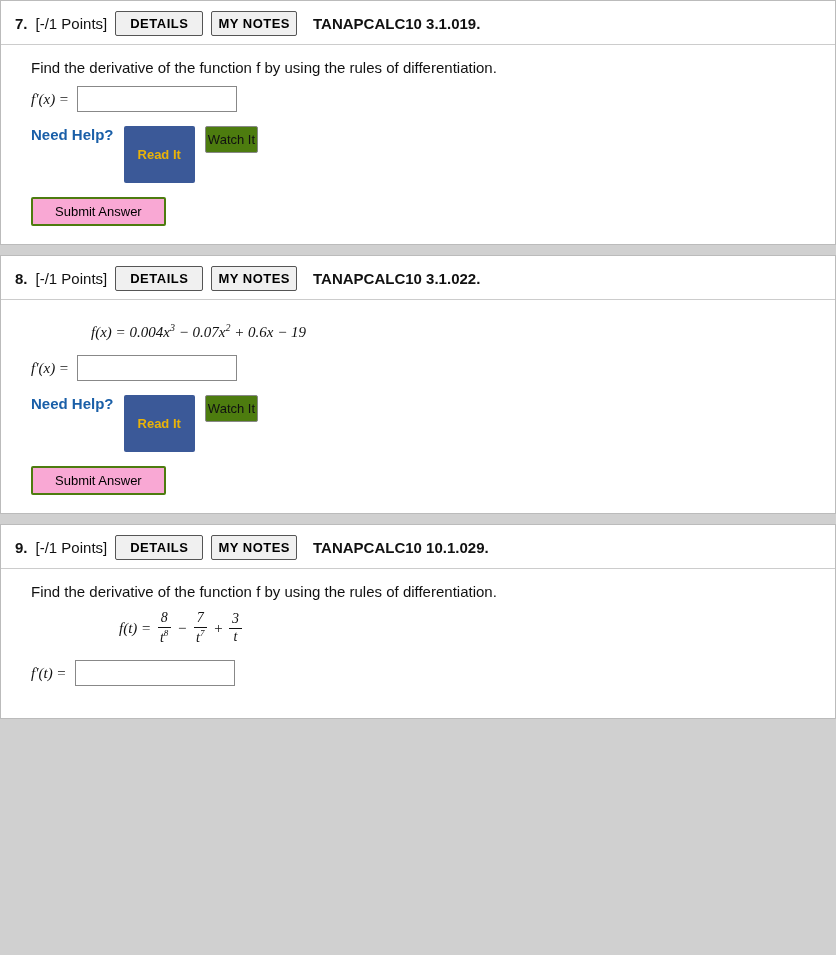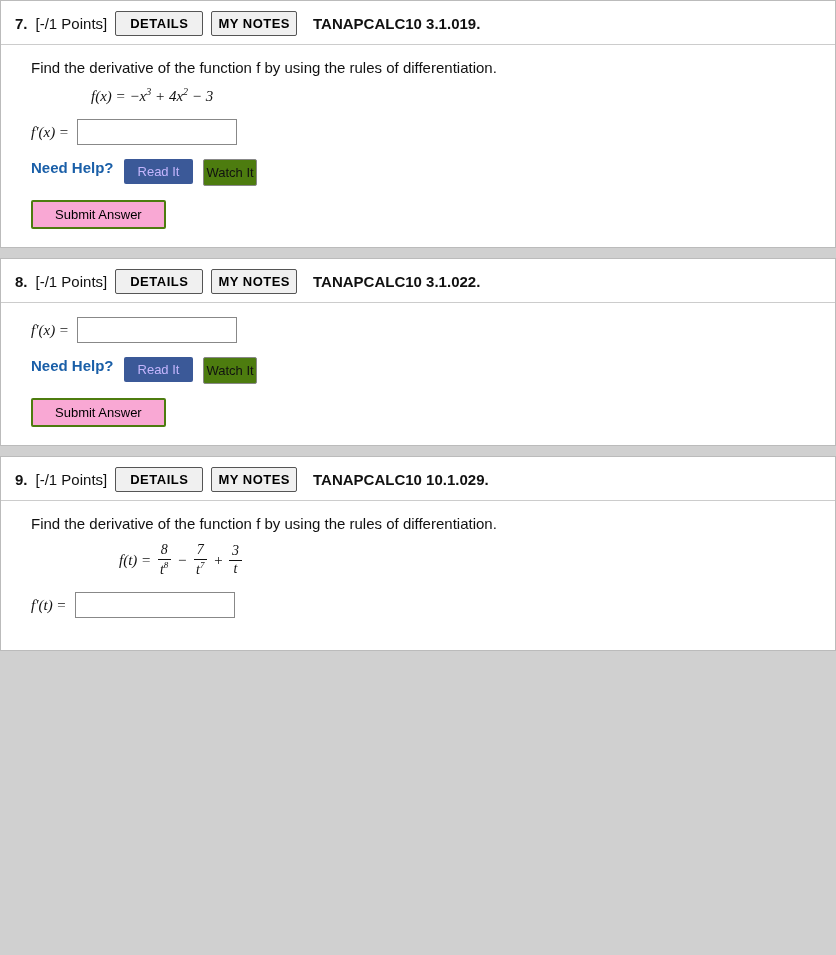--- a/index.html
+++ b/index.html
@@ -99,27 +99,27 @@
       gap: 10px;
       margin-bottom: 14px;
     }
     .need-help-label {
       font-weight: bold;
       font-size: 15px;
       color: #1a5fa8;
     }
     .btn-read-it {
       background: #3b5998;
-      color: #c4b5fd;
+      color: #eab308;
       border: none;
-      padding: 5px 14px;
-      font-size: 13px;
-      cursor: pointer;
-      border-radius: 2px;
-      font-weight: normal;
+      padding: 21px 14px;
+      font-size: 13px;
+      cursor: pointer;
+      border-radius: 2px;
+      font-weight: bold;
     }
     .btn-watch-it {
       background: #4d7c0f;
       color: #111;
       border: 1px solid #888;
       padding: 5px 2px;
       font-size: 13px;
       cursor: pointer;
       border-radius: 2px;
     }
@@ -173,23 +173,20 @@
   <div class="problem-block">
     <div class="problem-header">
       <span class="problem-number">7.</span>
       <span style="font-size:15px;">[-/1 Points]</span>
       <button class="btn-details">DETAILS</button>
       <button class="btn-mynotes">MY NOTES</button>
       <span class="ref-code">TANAPCALC10 3.1.019.</span>
     </div>
     <div class="problem-body">
       <div class="problem-instruction">Find the derivative of the function f by using the rules of differentiation.</div>
-      <div class="math-function">
-        <span class="math-inline"><i>f</i>(<i>x</i>) = −<i>x</i><sup>3</sup> + 4<i>x</i><sup>2</sup> − 3</span>
-      </div>
       <div class="answer-row">
         <span class="answer-label"><i>f</i>′(<i>x</i>) =</span>
         <input class="answer-input" type="text" style="">
       </div>
       <div class="need-help-row">
         <span class="need-help-label">Need Help?</span>
         <button class="btn-read-it">Read It</button>
         <button class="btn-watch-it">Watch It</button>
       </div>
       <div>
@@ -200,20 +197,23 @@
 
   <div class="problem-block">
     <div class="problem-header">
       <span class="problem-number">8.</span>
       <span style="font-size:15px;">[-/1 Points]</span>
       <button class="btn-details">DETAILS</button>
       <button class="btn-mynotes">MY NOTES</button>
       <span class="ref-code">TANAPCALC10 3.1.022.</span>
     </div>
     <div class="problem-body">
+      <div class="math-function">
+        <span class="math-inline"><i>f</i>(<i>x</i>) = 0.004<i>x</i><sup>3</sup> − 0.07<i>x</i><sup>2</sup> + 0.6<i>x</i> − 19</span>
+      </div>
       <div class="answer-row">
         <span class="answer-label"><i>f</i>′(<i>x</i>) =</span>
         <input class="answer-input" type="text" style="">
       </div>
       <div class="need-help-row">
         <span class="need-help-label">Need Help?</span>
         <button class="btn-read-it">Read It</button>
         <button class="btn-watch-it">Watch It</button>
       </div>
       <div>

